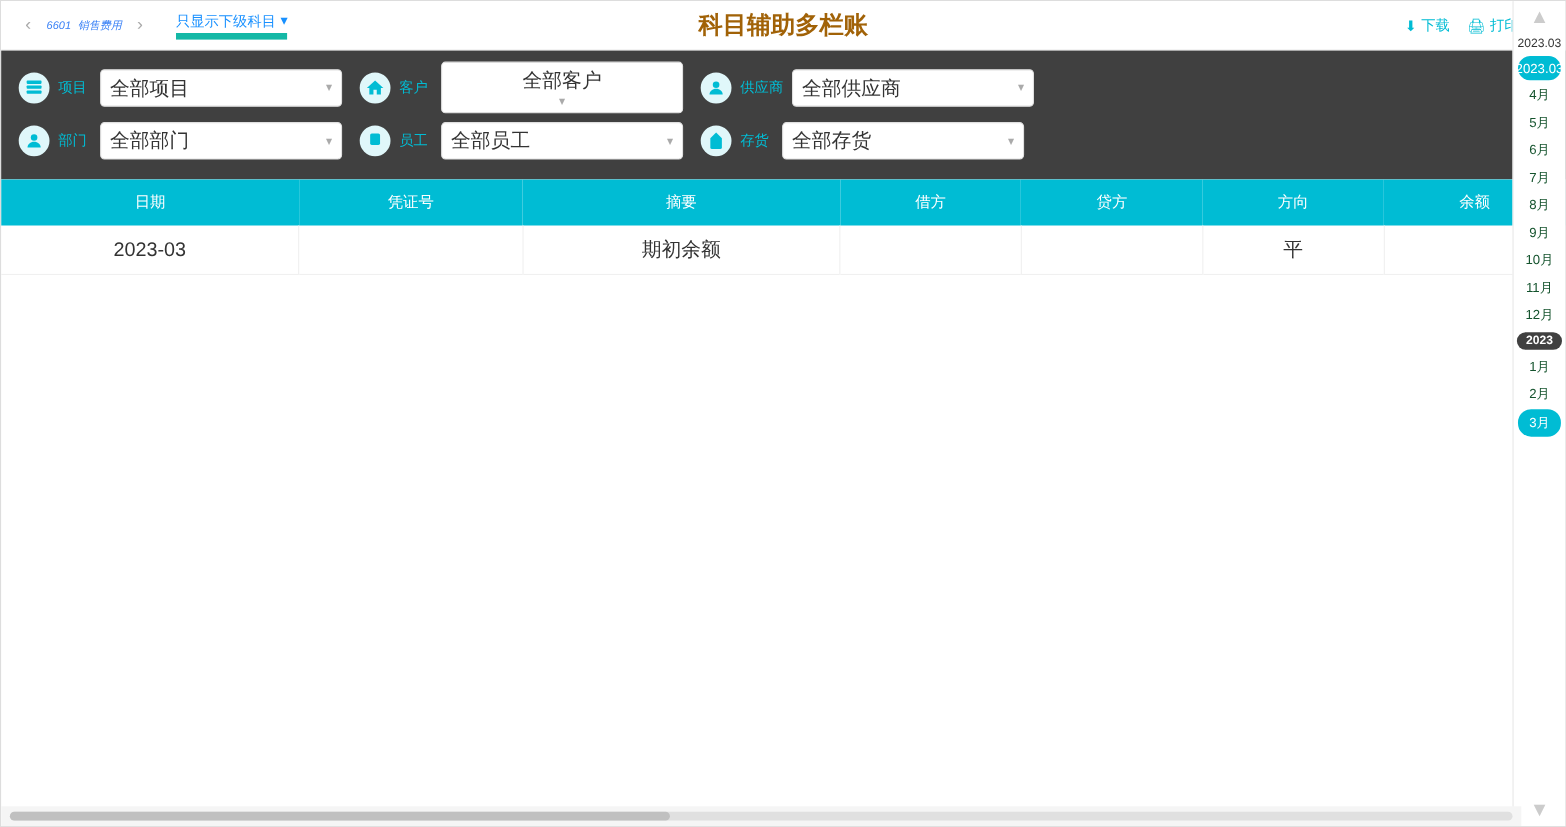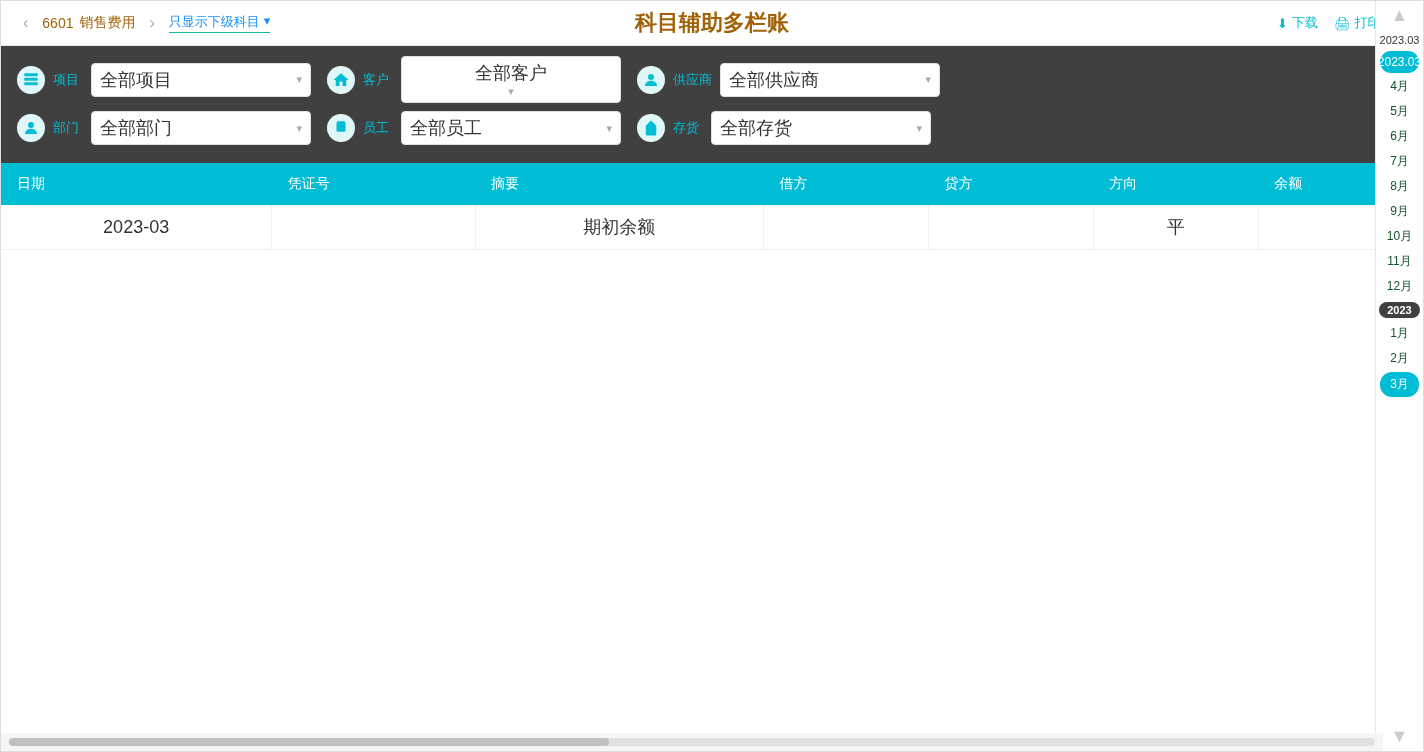--- a/index.html
+++ b/index.html
@@ -4,39 +4,39 @@
   <style>
     * { box-sizing: border-box; margin: 0; padding: 0; }
     body { font-family: 'Microsoft YaHei', Arial, sans-serif; font-size: 13px; background: #f0f0f0; }
     .window { width: 1424px; height: 752px; background: #fff; position: relative; overflow: hidden; border: 1px solid #ddd; }
     
     
     .title-bar { height: 45px; background: #fff; display: flex; align-items: center; justify-content: space-between; padding: 0 16px; border-bottom: 1px solid #e8e8e8; }
     .title-left { display: flex; align-items: center; gap: 8px; }
     .nav-btn { background: none; border: none; cursor: pointer; color: #aaa; font-size: 16px; padding: 2px 6px; }
     .account-code { display: flex; align-items: center; gap: 6px; }
-    .account-code-text { font-size: 14px; color: #a16207; font-weight: 500; }
-    .show-sub-btn { display: flex; align-items: flex-start; gap: 4px; color: #1890ff; cursor: pointer; text-decoration: none; border-bottom: 1px solid #14b8a6; padding-bottom: 1px; font-size: 13px; margin-left: 0; }
+    .account-code-text { font-size: 10px; color: #3b82f6; font-weight: 500; font-style: italic; }
+    .show-sub-btn { display: flex; align-items: flex-start; gap: 4px; color: #1890ff; cursor: pointer; text-decoration: none; border-bottom: 6px solid #14b8a6; padding-bottom: 1px; font-size: 13px; margin-left: 16px; }
     .title-center { font-size: 22px; font-weight: bold; color: #a16207; position: absolute; left: 50%; transform: translateX(-50%); }
     .title-right { display: flex; align-items: center; gap: 16px; }
     .action-btn { display: flex; align-items: center; gap: 4px; color: #00bcd4; cursor: pointer; background: none; border: none; font-size: 13px; }
     .close-btn { background: none; border: none; cursor: pointer; font-size: 18px; color: #999; }
 
     
     .filter-area { padding: 10px 16px; background: #404040; }
     .filter-row { display: flex; align-items: center; gap: 16px; margin-bottom: 8px; }
     .filter-item { display: flex; align-items: center; gap: 8px; }
     .filter-icon { width: 28px; height: 28px; border-radius: 50%; display: flex; align-items: center; justify-content: center; font-size: 14px; }
     .filter-label { color: #00bcd4; font-size: 13px; min-width: 30px; }
     .filter-select { display: flex; align-items: center; border: 1px solid #e0e0e0; border-radius: 4px; padding: 4px 8px; min-width: 200px; justify-content: space-between; cursor: pointer; background: #fff; }
     .filter-select span { color: #333; font-size: 18px; }
     .filter-select .arrow { color: #aaa; font-size: 11px; }
     .data-table { width: 100%; border-collapse: collapse; }
     .data-table thead tr { background: #00bcd4; }
-    .data-table thead th { color: #fff; padding: 12px 16px; text-align: left; font-weight: normal; font-size: 14px; border: none; }
+    .data-table thead th { color: #fff; padding: 12px 16px; text-align: center; font-weight: normal; font-size: 14px; border: none; }
     .data-table tbody tr { border-bottom: 1px solid #f0f0f0; }
     .data-table tbody td { padding: 10px 16px; text-align: center; color: #333; font-size: 18px; border-right: 1px solid #f0f0f0; }
     .data-table tbody td:last-child { border-right: none; }
 
     
     .bottom-bar { height: 18px; background: #f5f5f5; display: flex; align-items: center; position: absolute; bottom: 0; left: 0; right: 40px; }
     .scrollbar-track { flex: 1; height: 8px; background: #e0e0e0; border-radius: 4px; margin: 0 8px; }
     .scrollbar-thumb { width: 600px; height: 8px; background: #c0c0c0; border-radius: 4px; }
 
     

